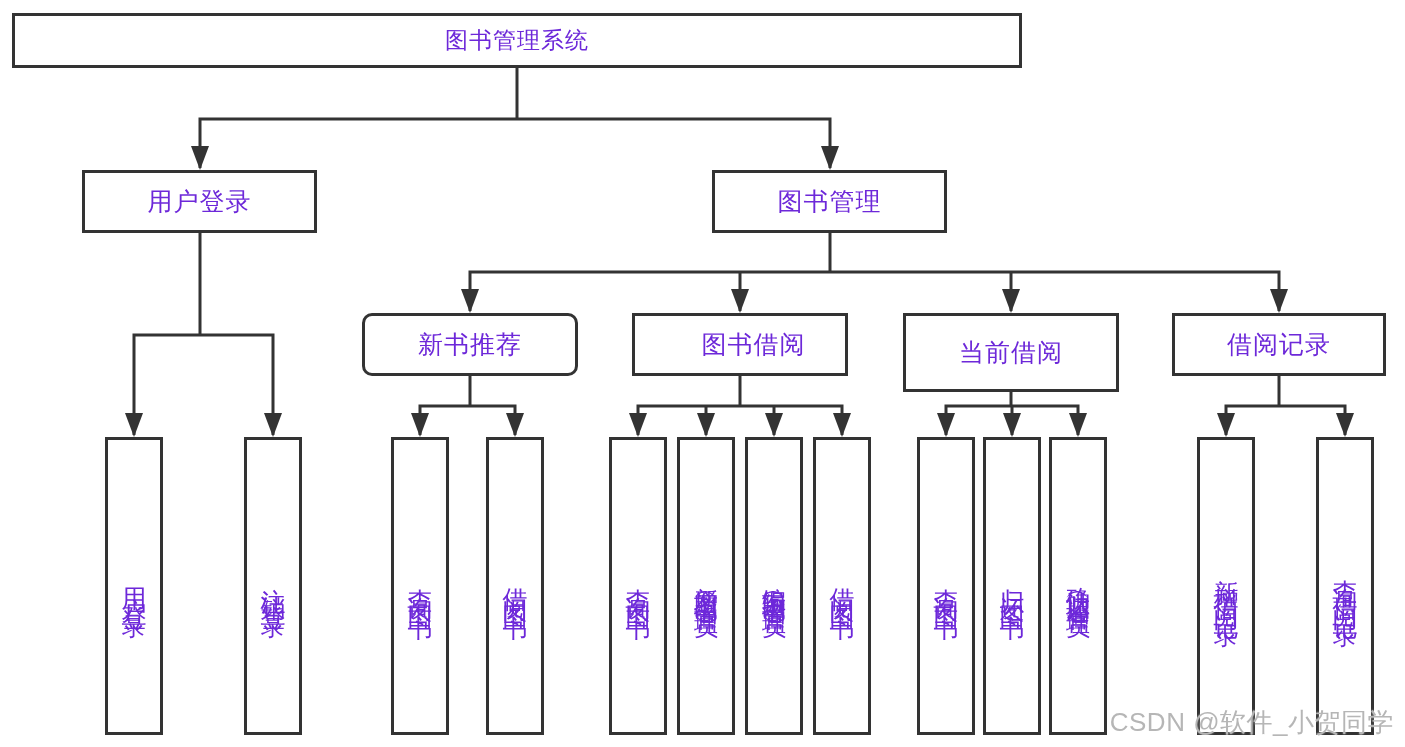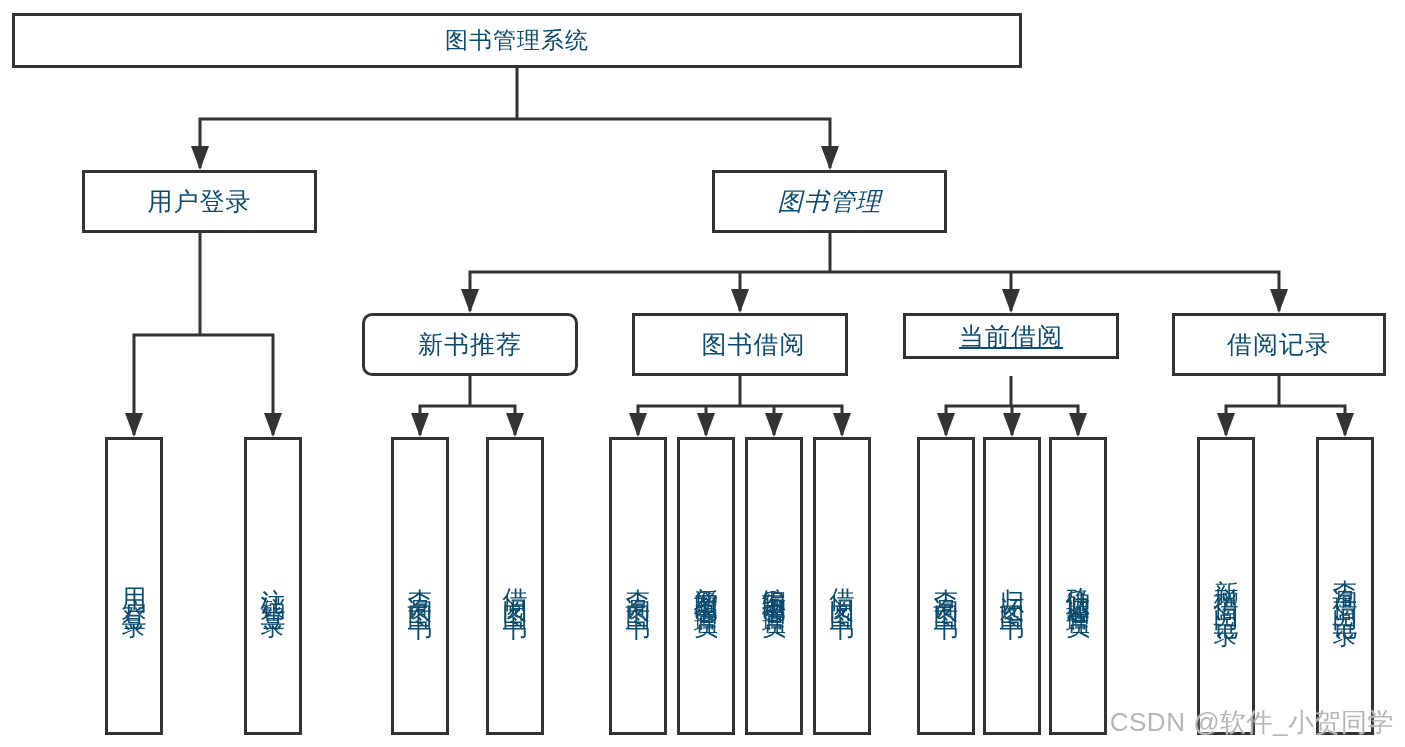--- a/index.html
+++ b/index.html
@@ -13,21 +13,21 @@
   }
   #wires { position: absolute; left: 0; top: 0; width: 1405px; height: 747px; }
   .node {
     position: absolute;
     background: #ffffff;
     border: 3px solid #333333;
     box-sizing: border-box;
     display: flex;
     align-items: center;
     justify-content: center;
-    color: #0c4a6e;
+    color: #6d28d9;
   }
   .hnode { font-size: 25px; letter-spacing: 1px; }
   .rootnode { font-size: 23px; letter-spacing: 1px; }
   .vnode { width: 58px; height: 298px; }
   .vlabel {
     writing-mode: vertical-rl;
     text-orientation: mixed;
     font-size: 25px;
     letter-spacing: 9px;
     line-height: 1;
@@ -94,31 +94,31 @@
     </g>
   </svg>
 
   <div class="node rootnode" style="left:12px; top:13px; width:1010px; height:55px;">
     <span>图书管理系统</span>
   </div>
 
   <div class="node hnode" style="left:82px; top:170px; width:235px; height:63px;">
     <span>用户登录</span>
   </div>
-  <div class="node hnode" style="left:712px; top:170px; width:235px; height:63px;font-style:italic;">
+  <div class="node hnode" style="left:712px; top:170px; width:235px; height:63px;">
     <span>图书管理</span>
   </div>
 
   <div class="node hnode" style="left:362px; top:313px; width:216px; height:63px;border-radius:10px;">
     <span>新书推荐</span>
   </div>
   <div class="node hnode" style="left:632px; top:313px; width:216px; height:63px;padding-left:27px;">
     <span>图书借阅</span>
   </div>
-  <div class="node hnode" style="left:903px; top:313px; width:216px; height:46px;text-decoration:underline;">
+  <div class="node hnode" style="left:903px; top:313px; width:216px; height:79px;">
     <span>当前借阅</span>
   </div>
   <div class="node hnode" style="left:1172px; top:313px; width:214px; height:63px;">
     <span>借阅记录</span>
   </div>
 
   <div class="node vnode" style="left:105px; top:437px;">
     <span class="vlabel">用户登录</span>
   </div>
   <div class="node vnode" style="left:244px; top:437px;">

